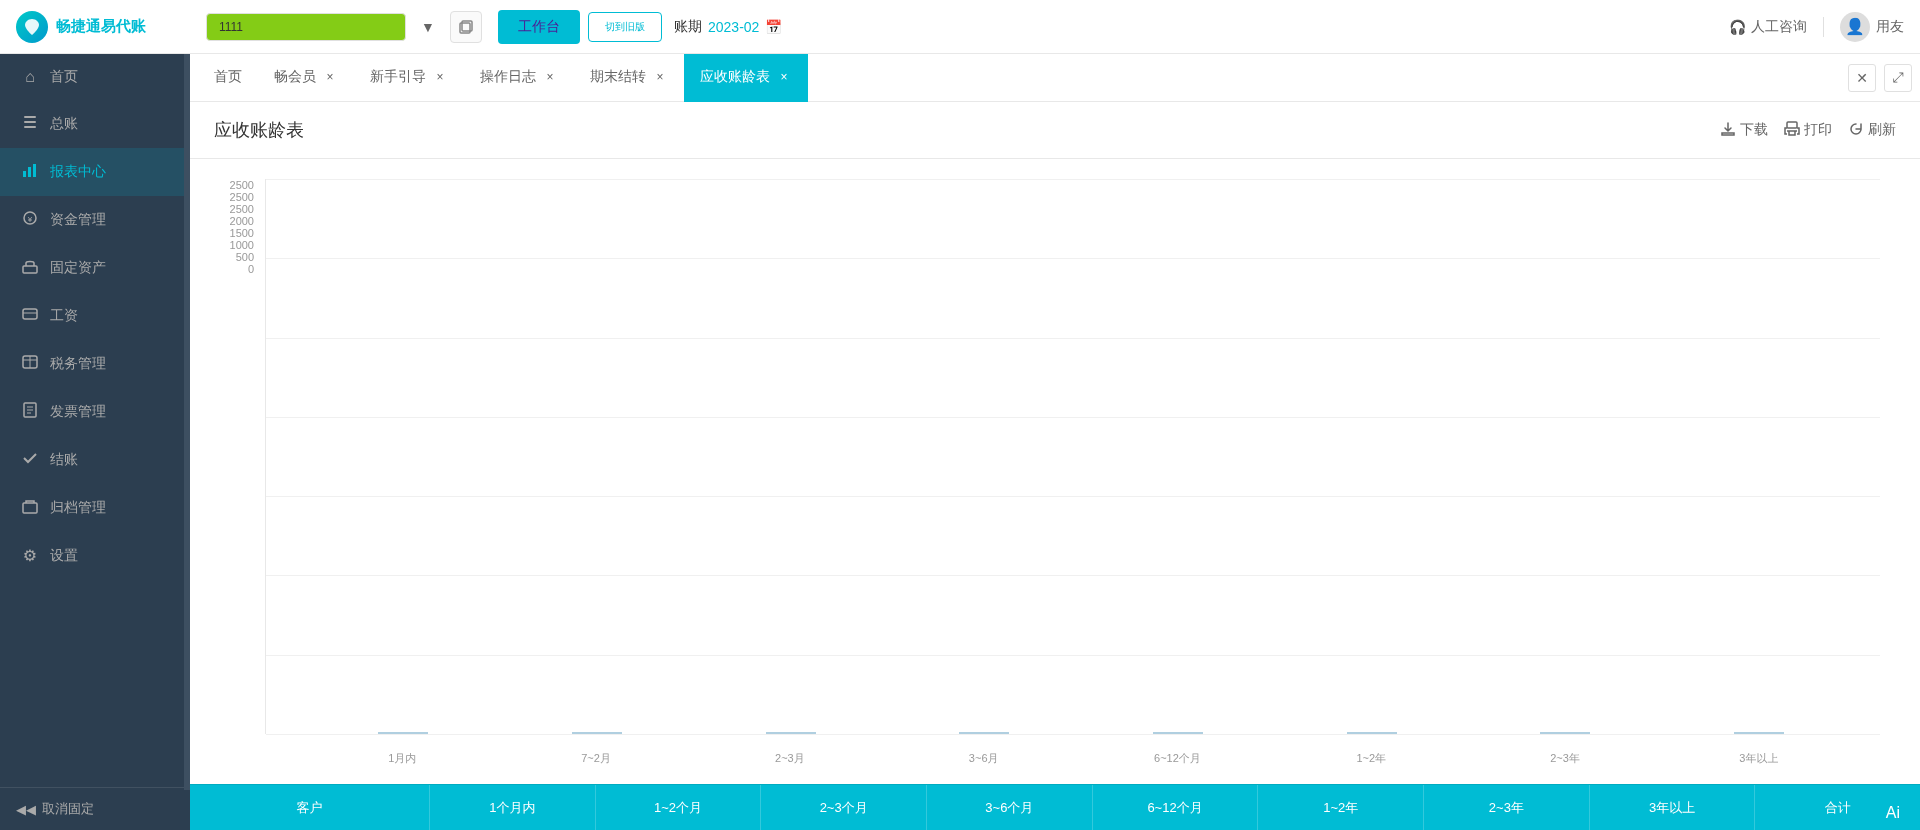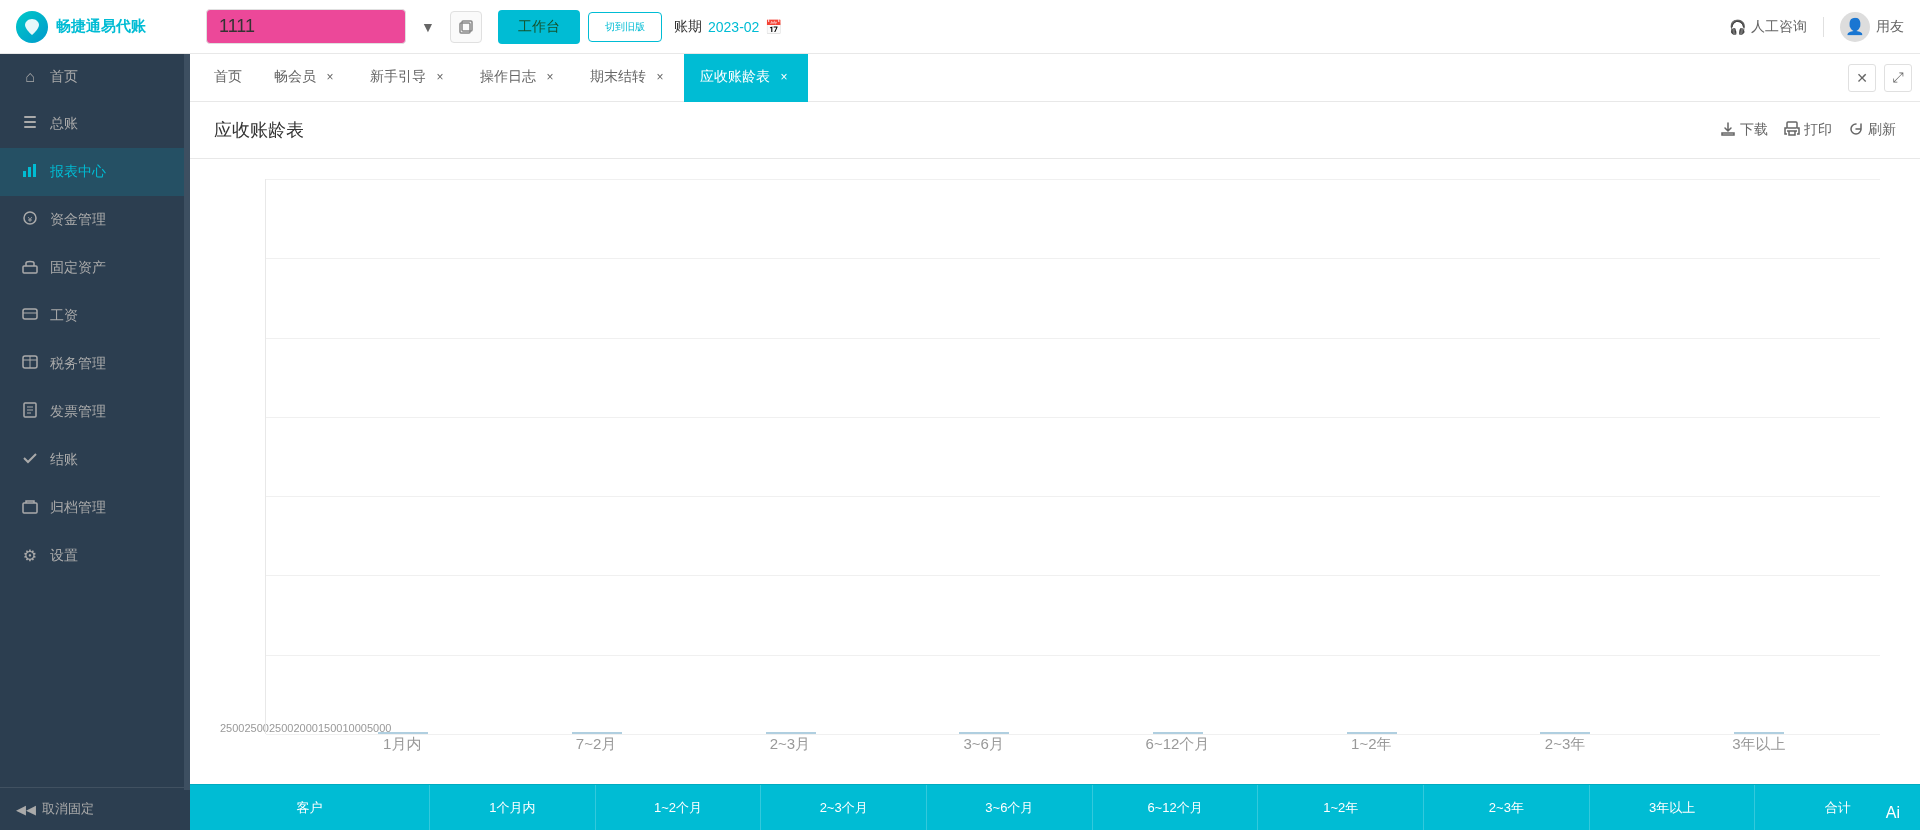--- a/index.html
+++ b/index.html
@@ -30,38 +30,38 @@
       display: flex; align-items: center; justify-content: center;
       color: white; font-weight: bold; font-size: 12px;
     }
     .logo-text { color: #00bcd4; font-size: 15px; font-weight: bold; text-align: center; }
 
     .header-company {
       display: flex; align-items: center; gap: 8px;
       min-width: 280px;
     }
     .company-name {
-      font-size: 18px; color: #333; padding: 6px 12px;
+      font-size: 12px; color: #333; padding: 6px 12px;
       border: 1px solid #e0e0e0; border-radius: 4px;
-      background: #ec4899; min-width: 200px;
+      background: #84cc16; min-width: 200px;
     }
     .company-dropdown {
       width: 28px; height: 28px;
       display: flex; align-items: center; justify-content: center;
       cursor: pointer; color: #666;
     }
     .company-copy {
       width: 32px; height: 32px;
       display: flex; align-items: center; justify-content: center;
       border: 1px solid #e0e0e0; border-radius: 4px;
       cursor: pointer; color: #666; background: #fafafa;
     }
 
     .btn-workstation {
-      background: #00bcd4; color: #14532d; border: none;
+      background: #00bcd4; color: #4c1d95; border: none;
       padding: 8px 20px; border-radius: 4px; cursor: pointer;
       font-size: 14px; margin-left: 12px;
     }
     .btn-switch {
       border: 1px solid #00bcd4; color: #00bcd4; background: white;
       padding: 7px 16px; border-radius: 4px; cursor: pointer;
       font-size: 10px; margin-left: 8px;
     }
     .period-area {
       display: flex; align-items: center; gap: 6px;
@@ -168,21 +168,21 @@
       overflow: hidden; position: relative;
     }
 
     .chart-inner {
       width: 100%; height: 100%; position: relative;
     }
 
     
     .y-labels {
       position: absolute; left: 0; top: 0; bottom: 40px;
-      width: 40px; display: flex; 
+      width: 40px; display: flex; flex-direction: column; 
       align-items: flex-end; padding-right: 6px;
     }
     .y-label { font-size: 11px; color: #999; }
 
     
     .chart-plot {
       position: absolute; left: 45px; right: 10px; top: 0; bottom: 40px;
       border-left: 1px solid #e8e8e8;
     }
     .grid-line {
@@ -204,23 +204,23 @@
       );
       border: 1px solid #b0cfe0;
     }
 
     
     .x-labels {
       position: absolute; left: 45px; right: 10px; bottom: 0; height: 36px;
       display: flex; align-items: center;
     }
     .x-label {
-      position: absolute; font-size: 15px; color: #999;
+      position: absolute; font-size: 11px; color: #999;
       transform: translateX(-50%);
-      bottom: 20px;
+      bottom: 8px;
     }
 
     
     .table-header {
       background: #00bcd4; display: flex; flex-shrink: 0;
       border-top: 1px solid #00acc1;
       height: 46px;
     }
     .table-col {
       flex: 1; display: flex; align-items: center; justify-content: center;

